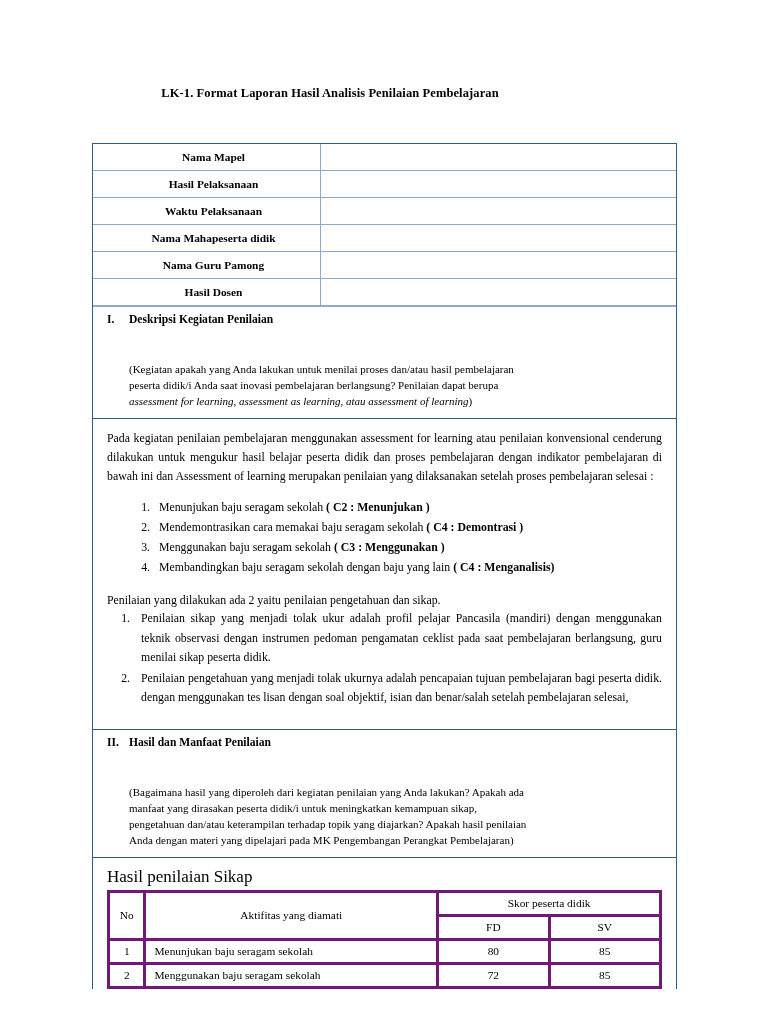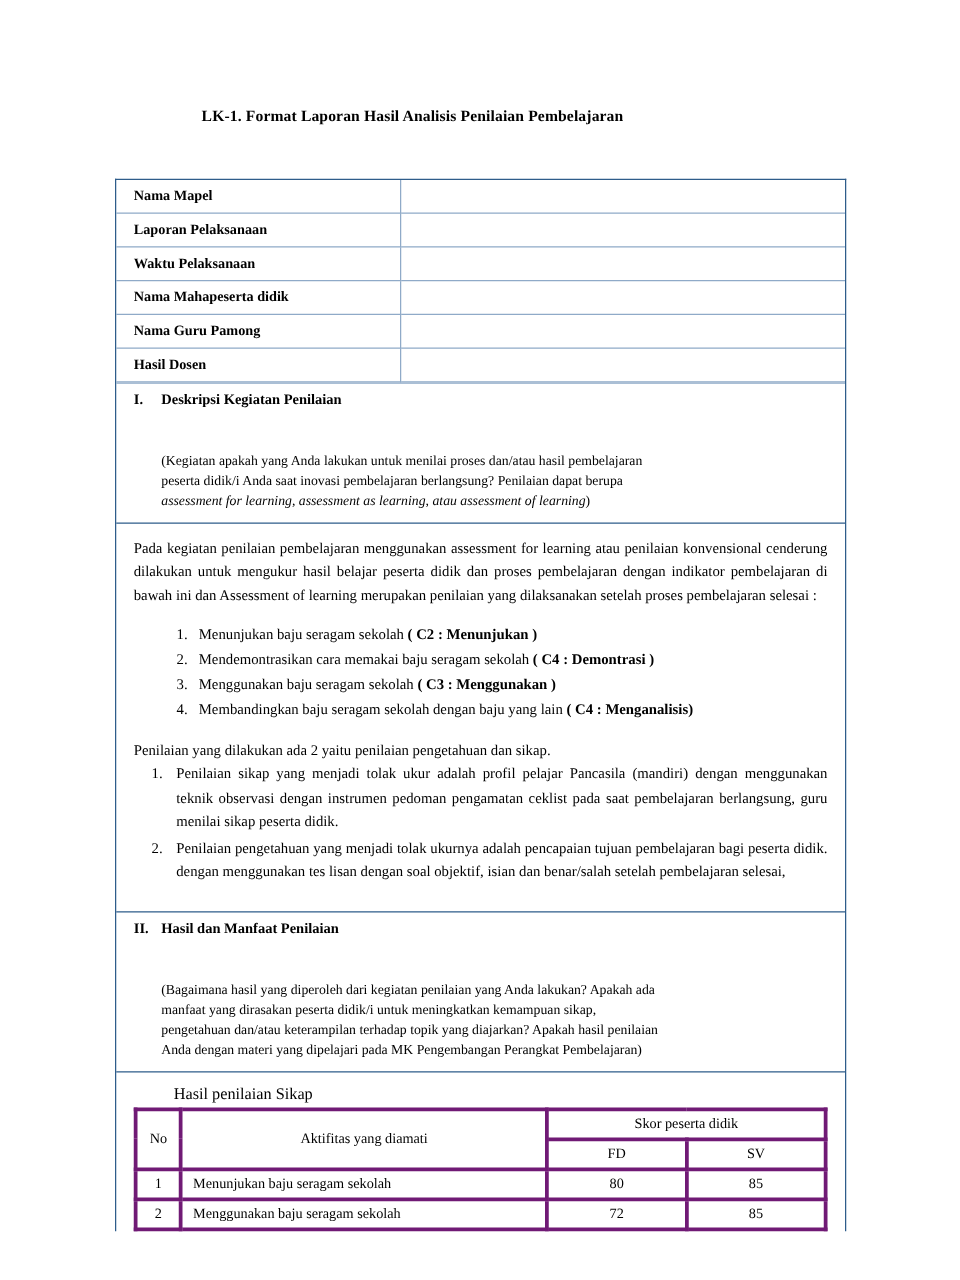--- a/index.html
+++ b/index.html
@@ -47,21 +47,21 @@
     table-layout: fixed;
   }
   .id-table td {
     border: 0.9px solid #8faac8;
     padding: 5px 0 5px 14px;
     font-size: 11.4px;
     font-weight: bold;
     height: 16px;
     vertical-align: middle;
   }
-  .id-table td.lbl { width: 213px; }
+  .id-table td.lbl { width: 213px; text-align: center; }
   .id-table td.val { font-weight: normal; }
   .id-table tr:first-child td { border-top: none; }
   .id-table td:first-child { border-left: none; }
   .id-table td:last-child { border-right: none; }
 
   
   .sec-block {
     border-top: 0.9px solid #8faac8;
     border-bottom: 1.4px solid #2e5c8a;
     padding: 6px 14px 8px 14px;
@@ -128,23 +128,22 @@
   ol.just-list li {
     padding-left: 8px;
     margin-bottom: 2px;
   }
 
   
   .hasil-block {
     padding: 9px 14px 0 14px;
   }
   .hasil-cap {
-    font-size: 13px;
+    font-size: 17px;
     margin-bottom: 3px;
-    margin-left: 32px;
   }
   .score-table {
     width: 100%;
     border-collapse: collapse;
     table-layout: fixed;
     font-size: 11.4px;
   }
   .score-table th,
   .score-table td {
     border: 3px solid #701a75;
@@ -171,21 +170,21 @@
 
   <div class="outer-frame">
 
     <table class="id-table">
       <tbody>
         <tr>
           <td class="lbl">Nama Mapel</td>
           <td class="val"></td>
         </tr>
         <tr>
-          <td class="lbl">Laporan Pelaksanaan</td>
+          <td class="lbl">Hasil Pelaksanaan</td>
           <td class="val"></td>
         </tr>
         <tr>
           <td class="lbl">Waktu Pelaksanaan</td>
           <td class="val"></td>
         </tr>
         <tr>
           <td class="lbl">Nama Mahapeserta didik</td>
           <td class="val"></td>
         </tr>

